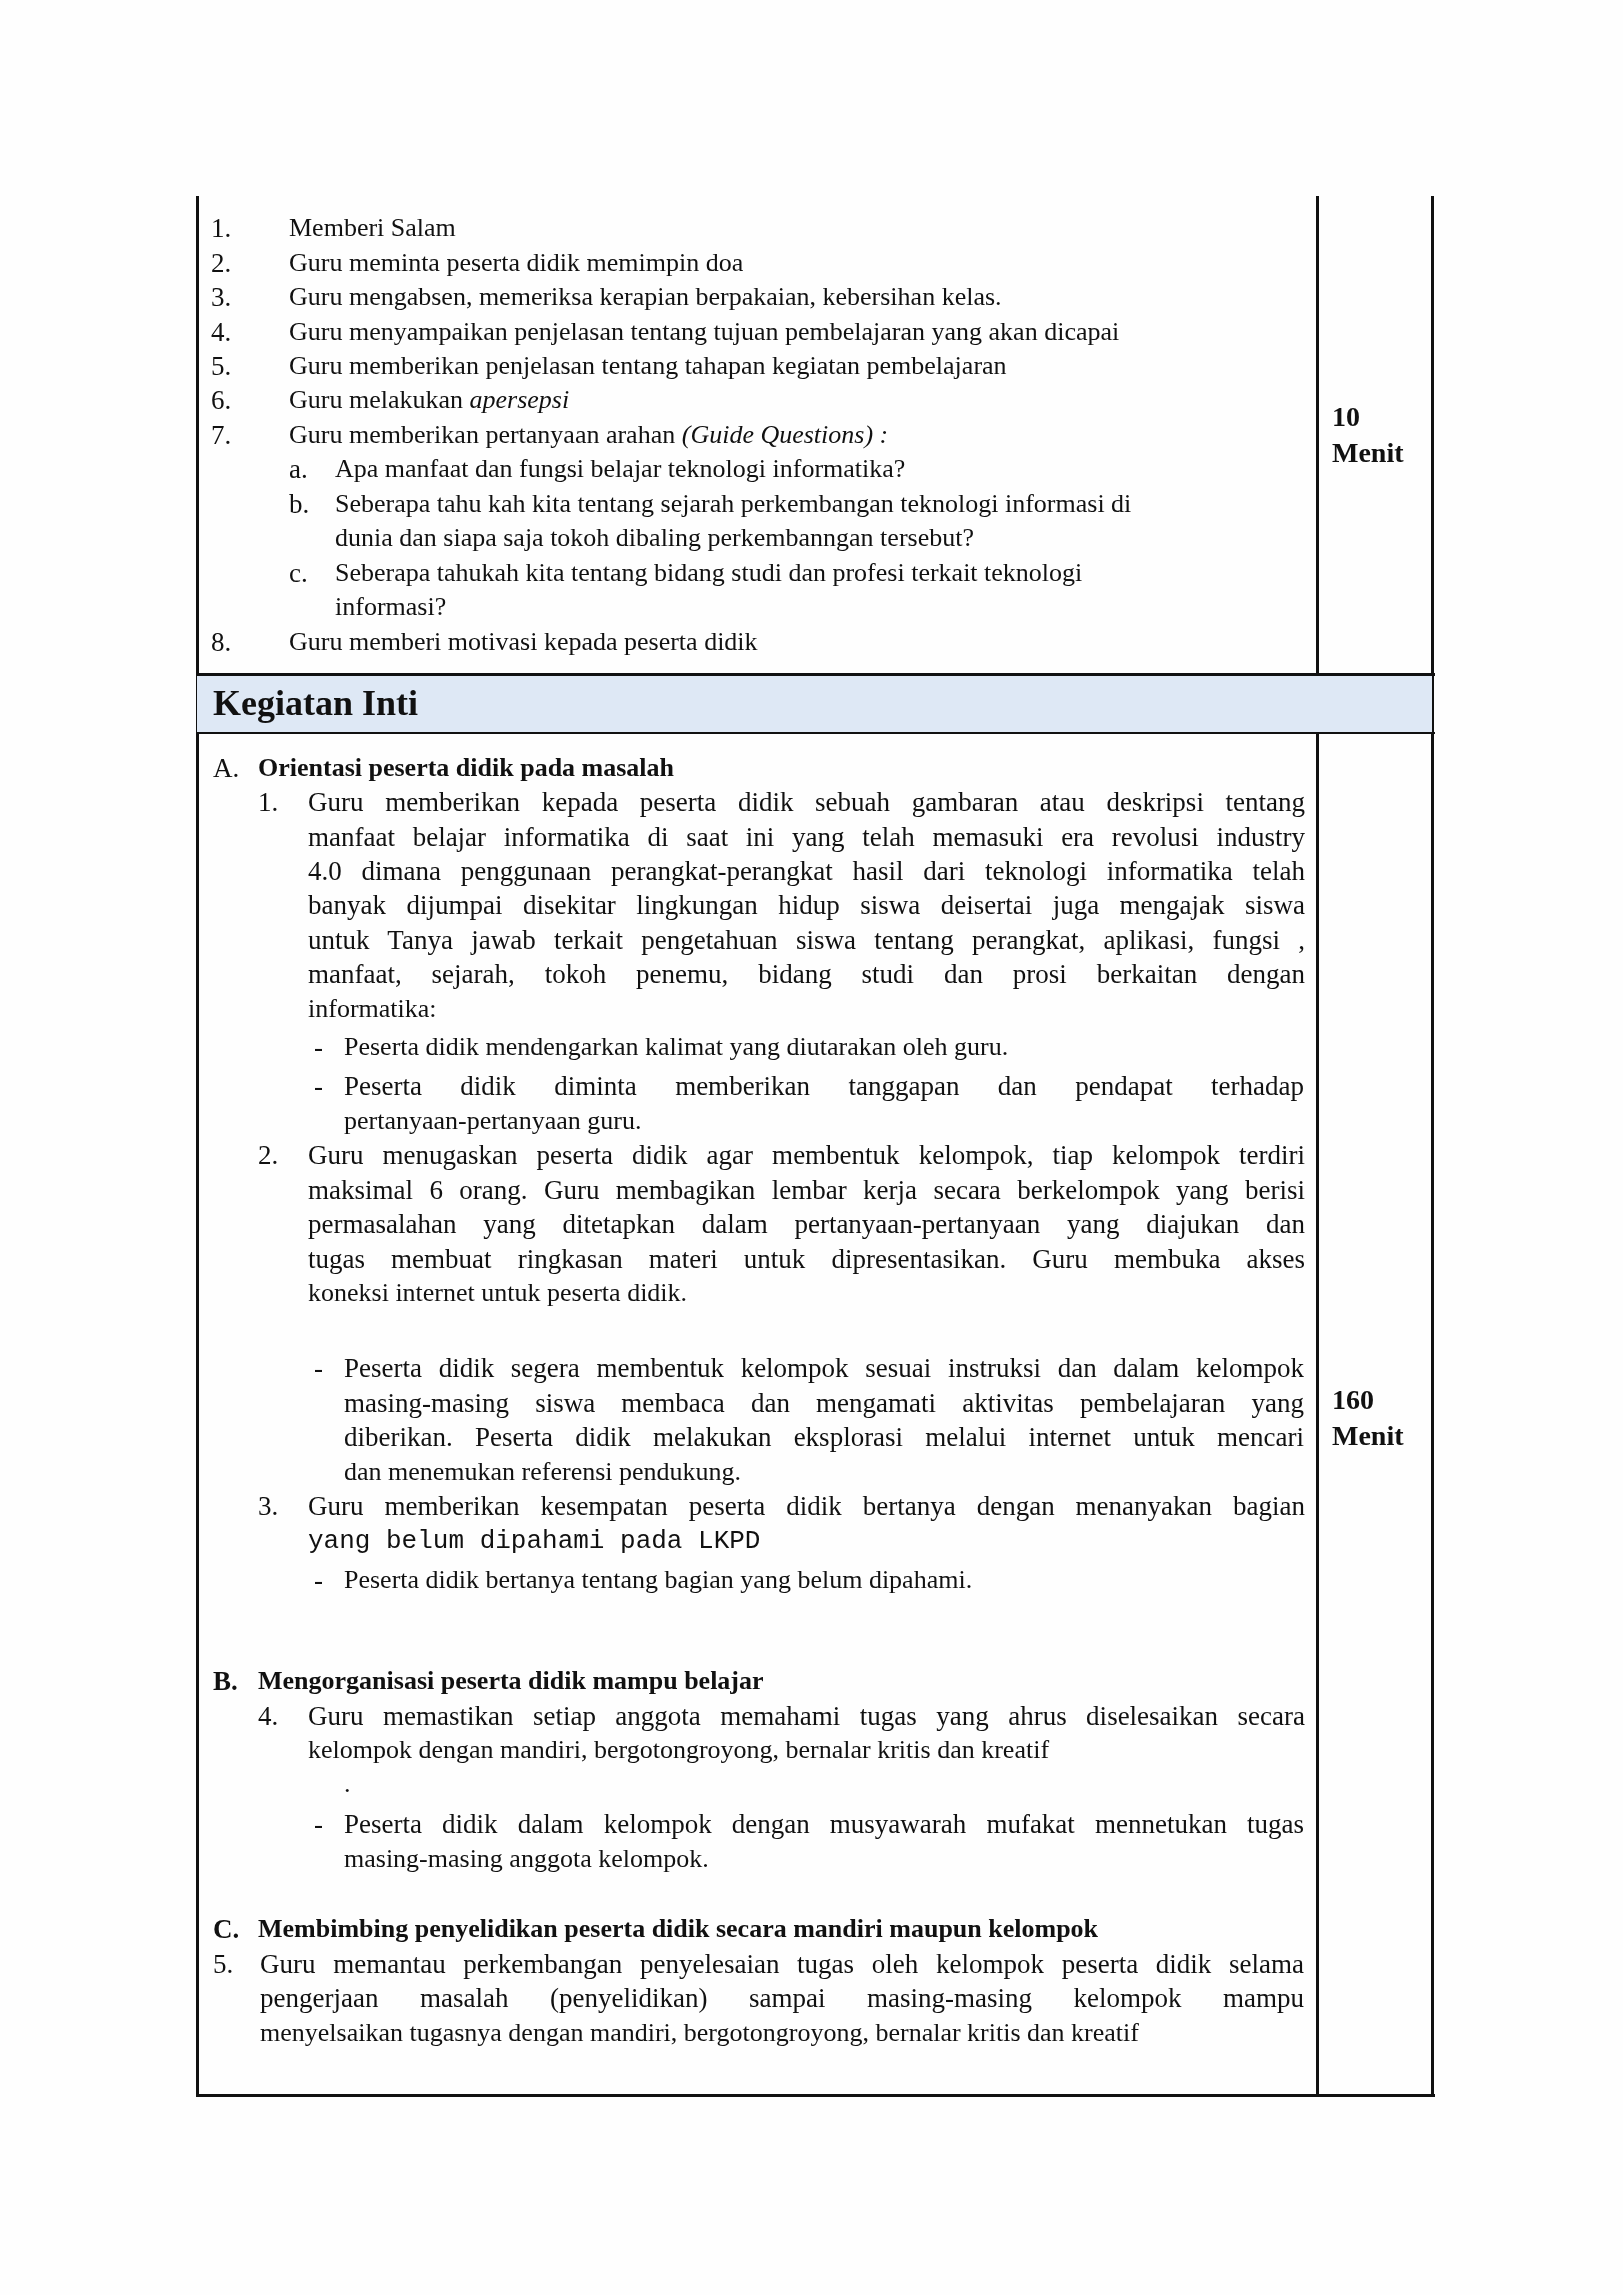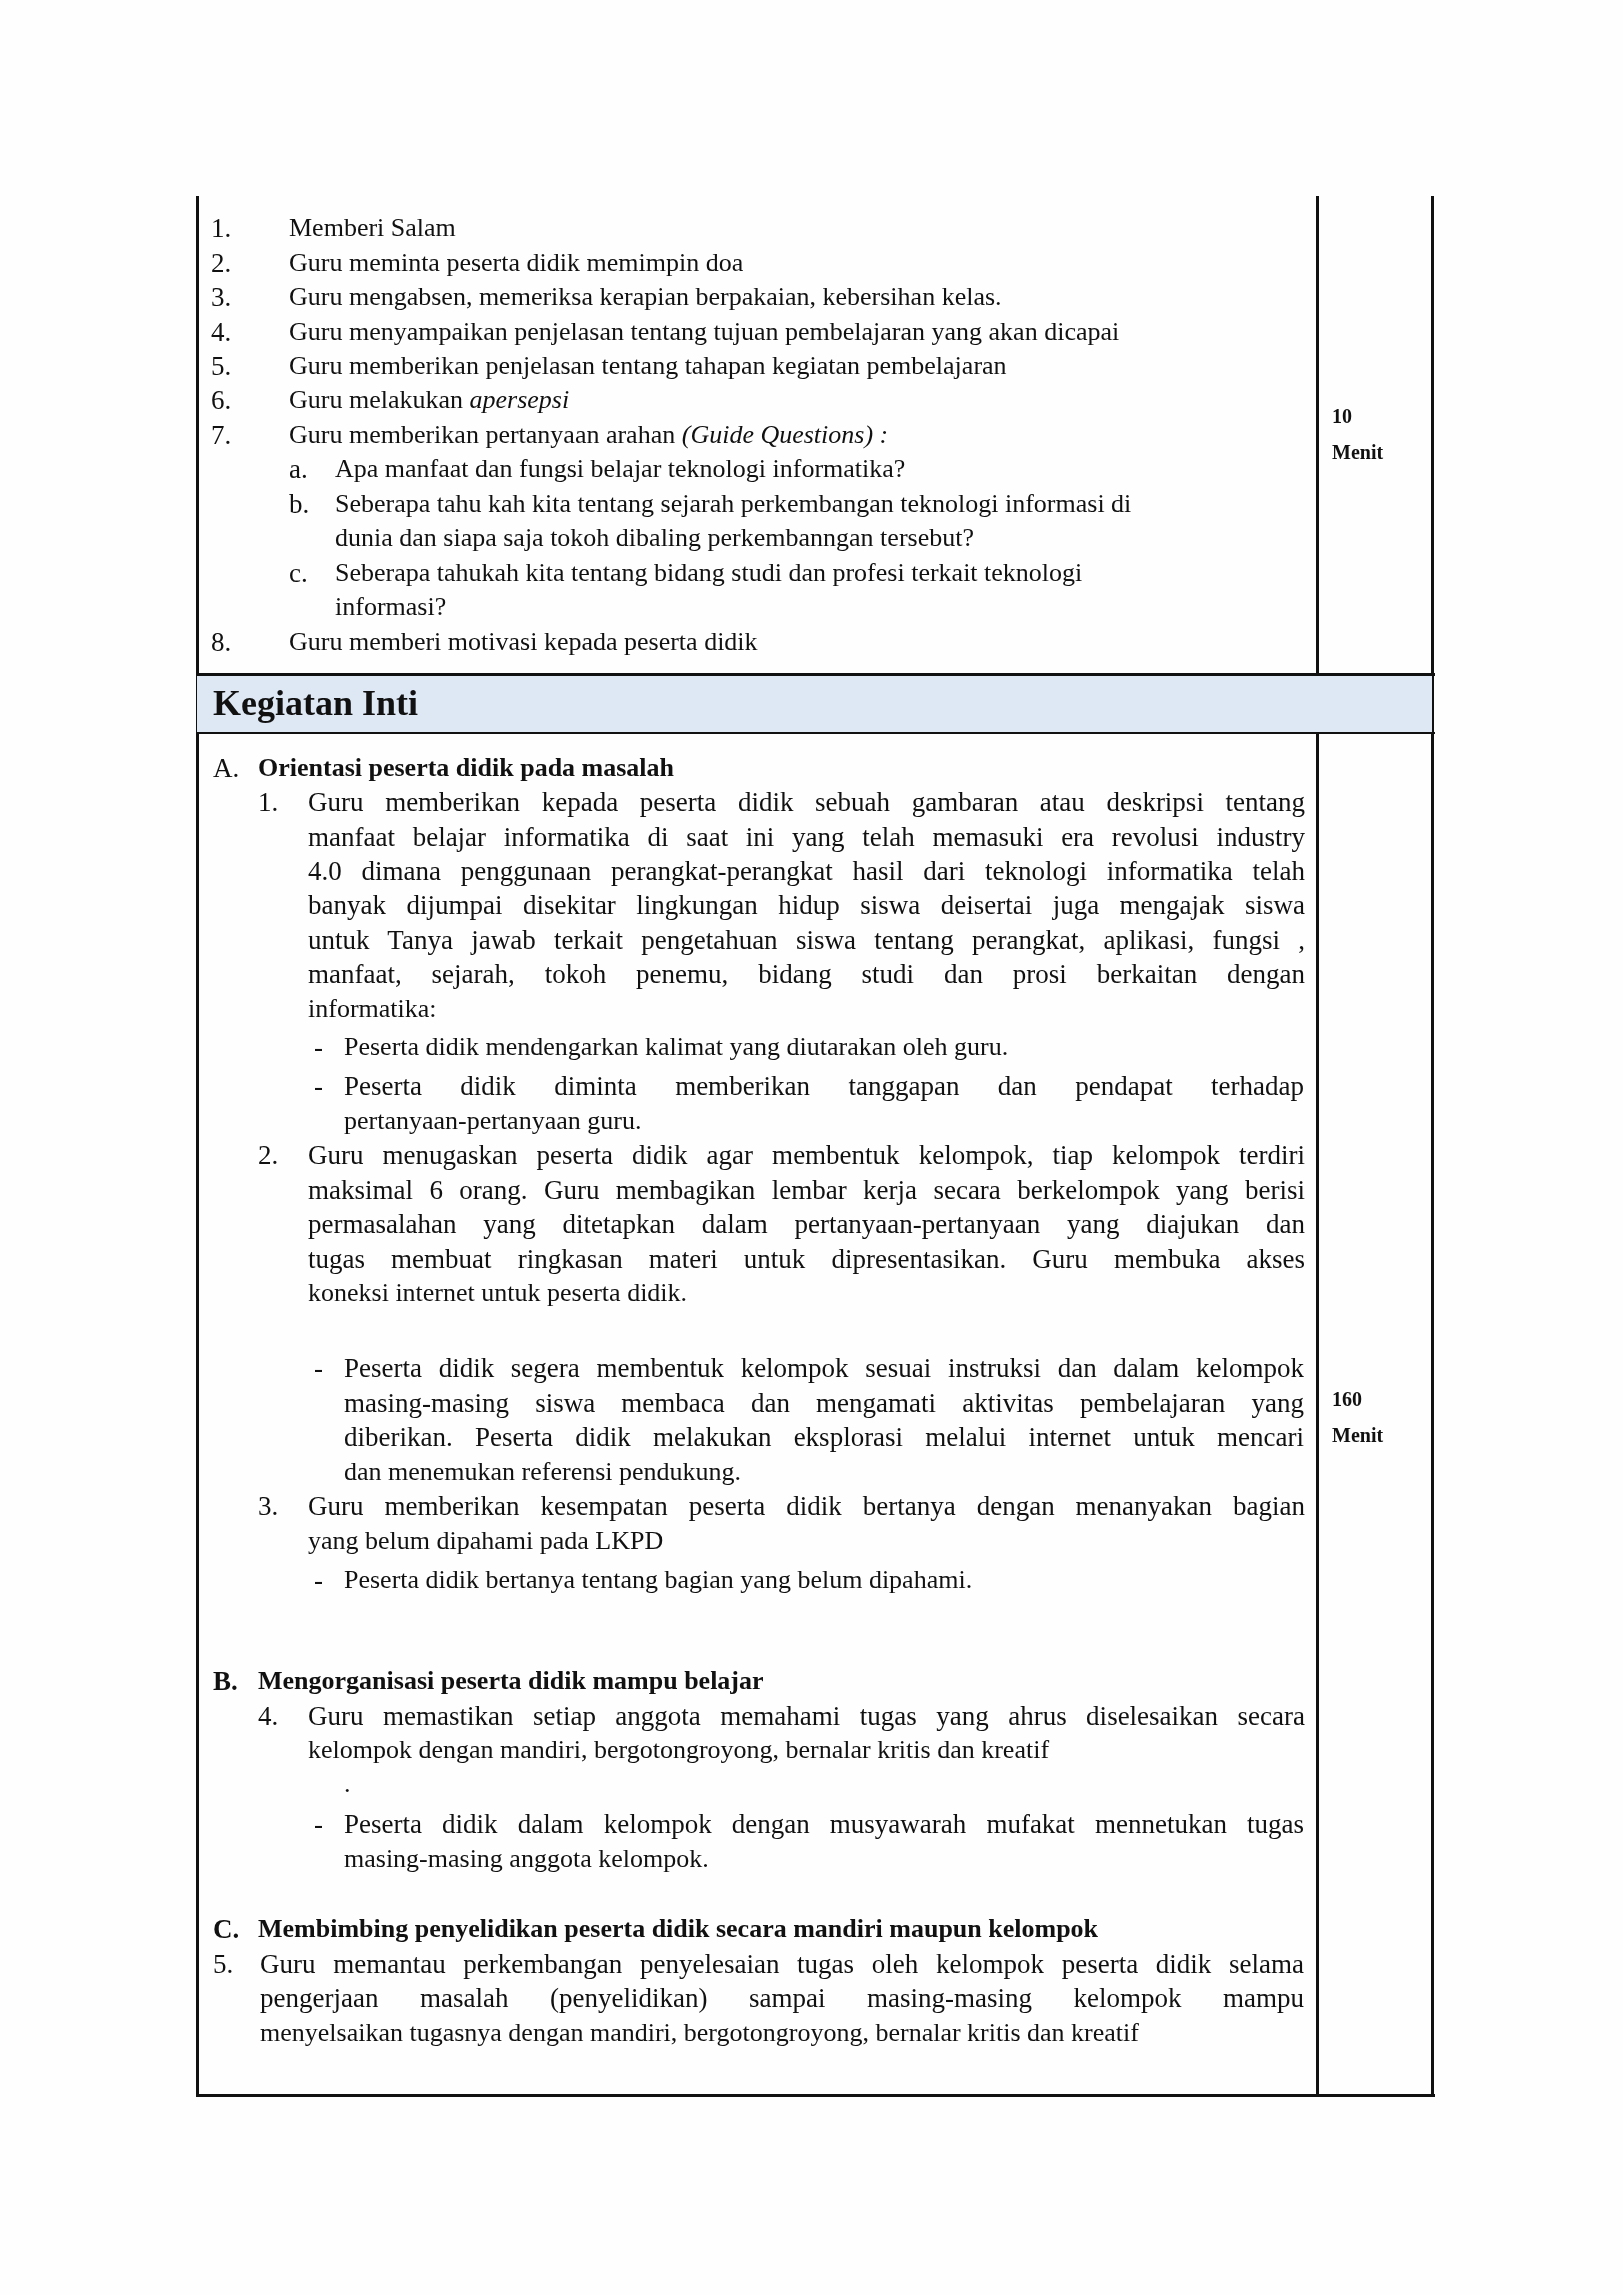--- a/index.html
+++ b/index.html
@@ -7,21 +7,21 @@
          font-family: "Liberation Serif", "DejaVu Serif", serif; color: #111; }
   .page { position: absolute; left: 0; top: 0; width: 1624px; height: 2295px; background: #fefefe; }
   .vline { position: absolute; width: 3.2px; background: #111; }
   .hline { position: absolute; height: 3.2px; background: #111; }
   .band { position: absolute; background: #dee8f5; }
   .ln { position: absolute; font-size: 26px; line-height: 32px; white-space: nowrap; }
   .just { position: absolute; font-size: 27px; line-height: 32px; text-align: justify; text-align-last: justify; white-space: nowrap; }
   .num { position: absolute; font-size: 27px; line-height: 32px; }
   .b { font-weight: bold; }
   .i { font-style: italic; }
-  .time { position: absolute; font-weight: bold; font-size: 20px; line-height: 35px; }
+  .time { position: absolute; font-weight: bold; font-size: 28px; line-height: 35px; }
 </style>
 </head>
 <body>
 
 <div class="page">
 
   <div class="vline" style="left:196px; top:196px; height:1901px;"></div>
   <div class="vline" style="left:1431px; top:196px; height:1901px;"></div>
   <div class="vline" style="left:1316px; top:196px; height:479px;"></div>
   <div class="vline" style="left:1316px; top:733px; height:1364px;"></div>
@@ -102,21 +102,21 @@
     <span class="ln" style="left:308px; top:1277px;">koneksi internet untuk peserta didik.</span>
 
     <span class="num" style="left:314px; top:1352px;">-</span>
     <span class="just" style="left: 344px; top: 1352px; width: 960px; display: block; white-space: normal; height: 32px; overflow: visible;">Peserta didik segera membentuk kelompok sesuai instruksi dan dalam kelompok</span>
     <span class="just" style="left: 344px; top: 1387px; width: 960px; display: block; white-space: normal; height: 32px; overflow: visible;">masing-masing siswa membaca dan mengamati aktivitas pembelajaran yang</span>
     <span class="just" style="left: 344px; top: 1421px; width: 960px; display: block; white-space: normal; height: 32px; overflow: visible;">diberikan. Peserta didik melakukan eksplorasi melalui internet untuk mencari</span>
     <span class="ln" style="left:344px; top:1456px;">dan menemukan referensi pendukung.</span>
 
     <span class="num" style="left:258px; top:1490px;">3.</span>
     <span class="just" style="left: 308px; top: 1490px; width: 997px; display: block; white-space: normal; height: 32px; overflow: visible;">Guru memberikan kesempatan peserta didik bertanya dengan menanyakan bagian</span>
-    <span class="ln" style="left:308px; top:1525px;">yang belum dipahami pada LKPD</span>
+    <span class="ln" style="left:308px; top:1525px;font-family:Liberation Mono, monospace;">yang belum dipahami pada LKPD</span>
 
     <span class="num" style="left:314px; top:1564px;">-</span>
     <span class="ln" style="left:344px; top:1564px;">Peserta didik bertanya tentang bagian yang belum dipahami.</span>
   </div>
 
   <div>
     <span class="time" style="left:1332px; top:1382px;">160</span>
     <span class="time" style="left:1332px; top:1418px;">Menit</span>
   </div>
 

